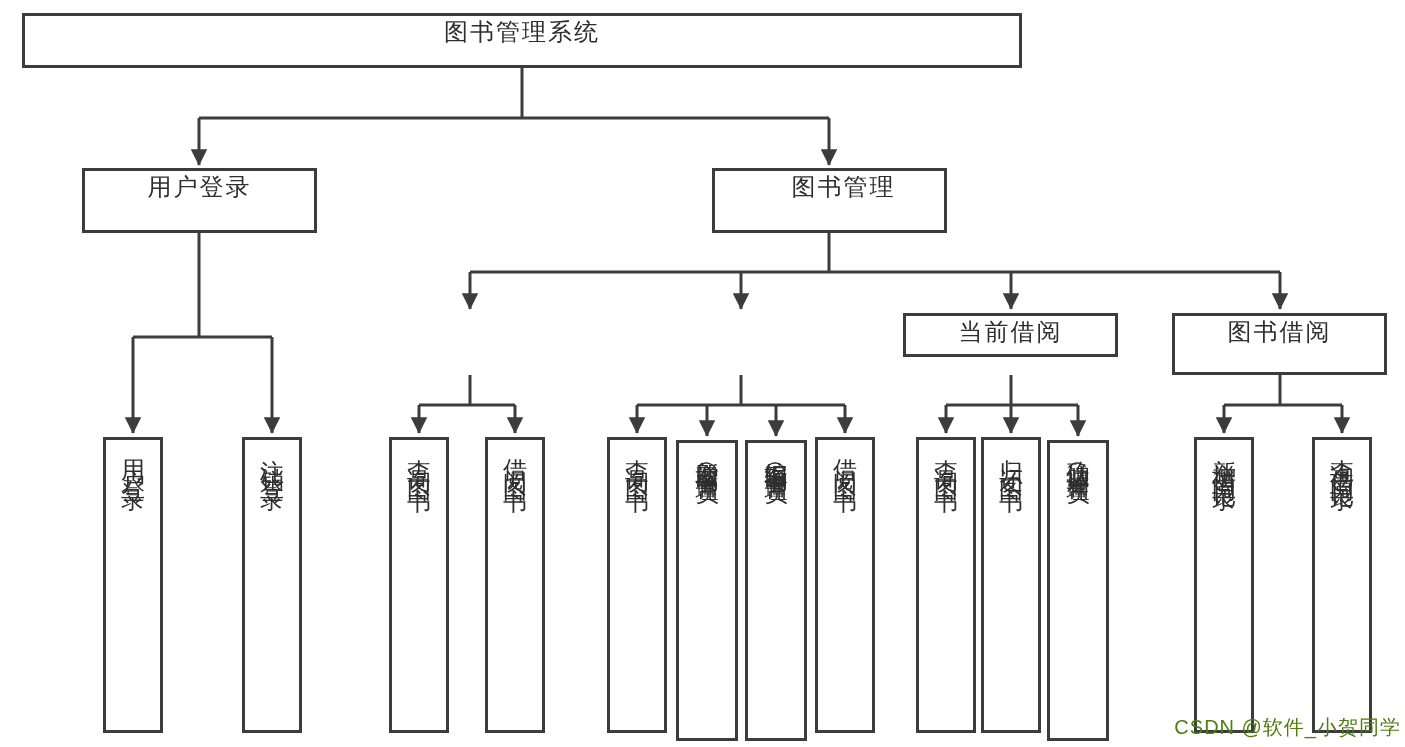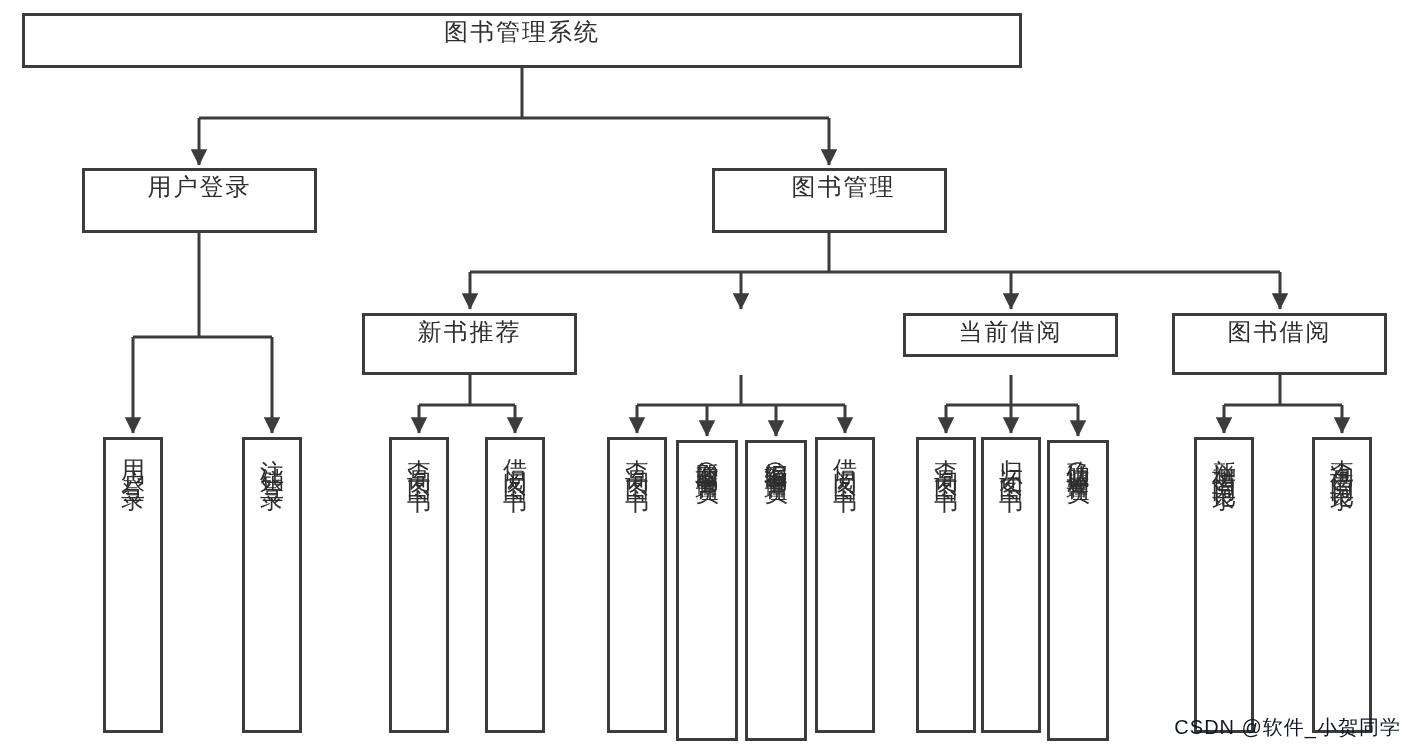--- a/index.html
+++ b/index.html
@@ -93,23 +93,20 @@
     <span>图书管理系统</span>
   </div>
 
   <div class="box hbox" style="left: 82px; top: 168px; width: 235px; height: 65px; border-color: rgb(60, 60, 60); background: rgb(255, 255, 255);">
     <span>用户登录</span>
   </div>
   <div class="box hbox" style="left: 712px; top: 168px; width: 235px; height: 65px; border-color: rgb(60, 60, 60); background: rgb(255, 255, 255); padding-left: 28px;">
     <span>图书管理</span>
   </div>
 
-  <div class="box hbox" style="left: 362px; top: 313px; width: 215px; height: 62px; border-color: rgb(60, 60, 60); background: rgb(255, 255, 255);">
-    <span>新书推荐</span>
-  </div>
   <div class="box hbox" style="left: 903px; top: 313px; width: 215px; height: 44px; border-color: rgb(60, 60, 60); background: rgb(255, 255, 255);">
     <span>当前借阅</span>
   </div>
   <div class="box hbox" style="left: 1172px; top: 313px; width: 215px; height: 62px; border-color: rgb(60, 60, 60); background: rgb(255, 255, 255);">
     <span>图书借阅</span>
   </div>
 
   <div class="box vbox" style="left: 103px; top: 437px; width: 60px; height: 296px; border-color: rgb(60, 60, 60); background: rgb(255, 255, 255);">
     <span>用户登录</span>
   </div>
@@ -147,14 +144,14 @@
     <span>确认归还（管理员）</span>
   </div>
 
   <div class="box vbox six" style="left: 1194px; top: 437px; width: 60px; height: 296px; border-color: rgb(60, 60, 60); background: rgb(255, 255, 255);">
     <span>新增借阅记录</span>
   </div>
   <div class="box vbox six" style="left: 1312px; top: 437px; width: 60px; height: 296px; border-color: rgb(60, 60, 60); background: rgb(255, 255, 255);">
     <span>查询借阅记录</span>
   </div>
 
-  <div id="watermark" style="color: #0f172a;">CSDN @软件_小贺同学</div>
+  <div id="watermark" style="color: #4d7c0f;">CSDN @软件_小贺同学</div>
 </div>
 
 </body></html>

